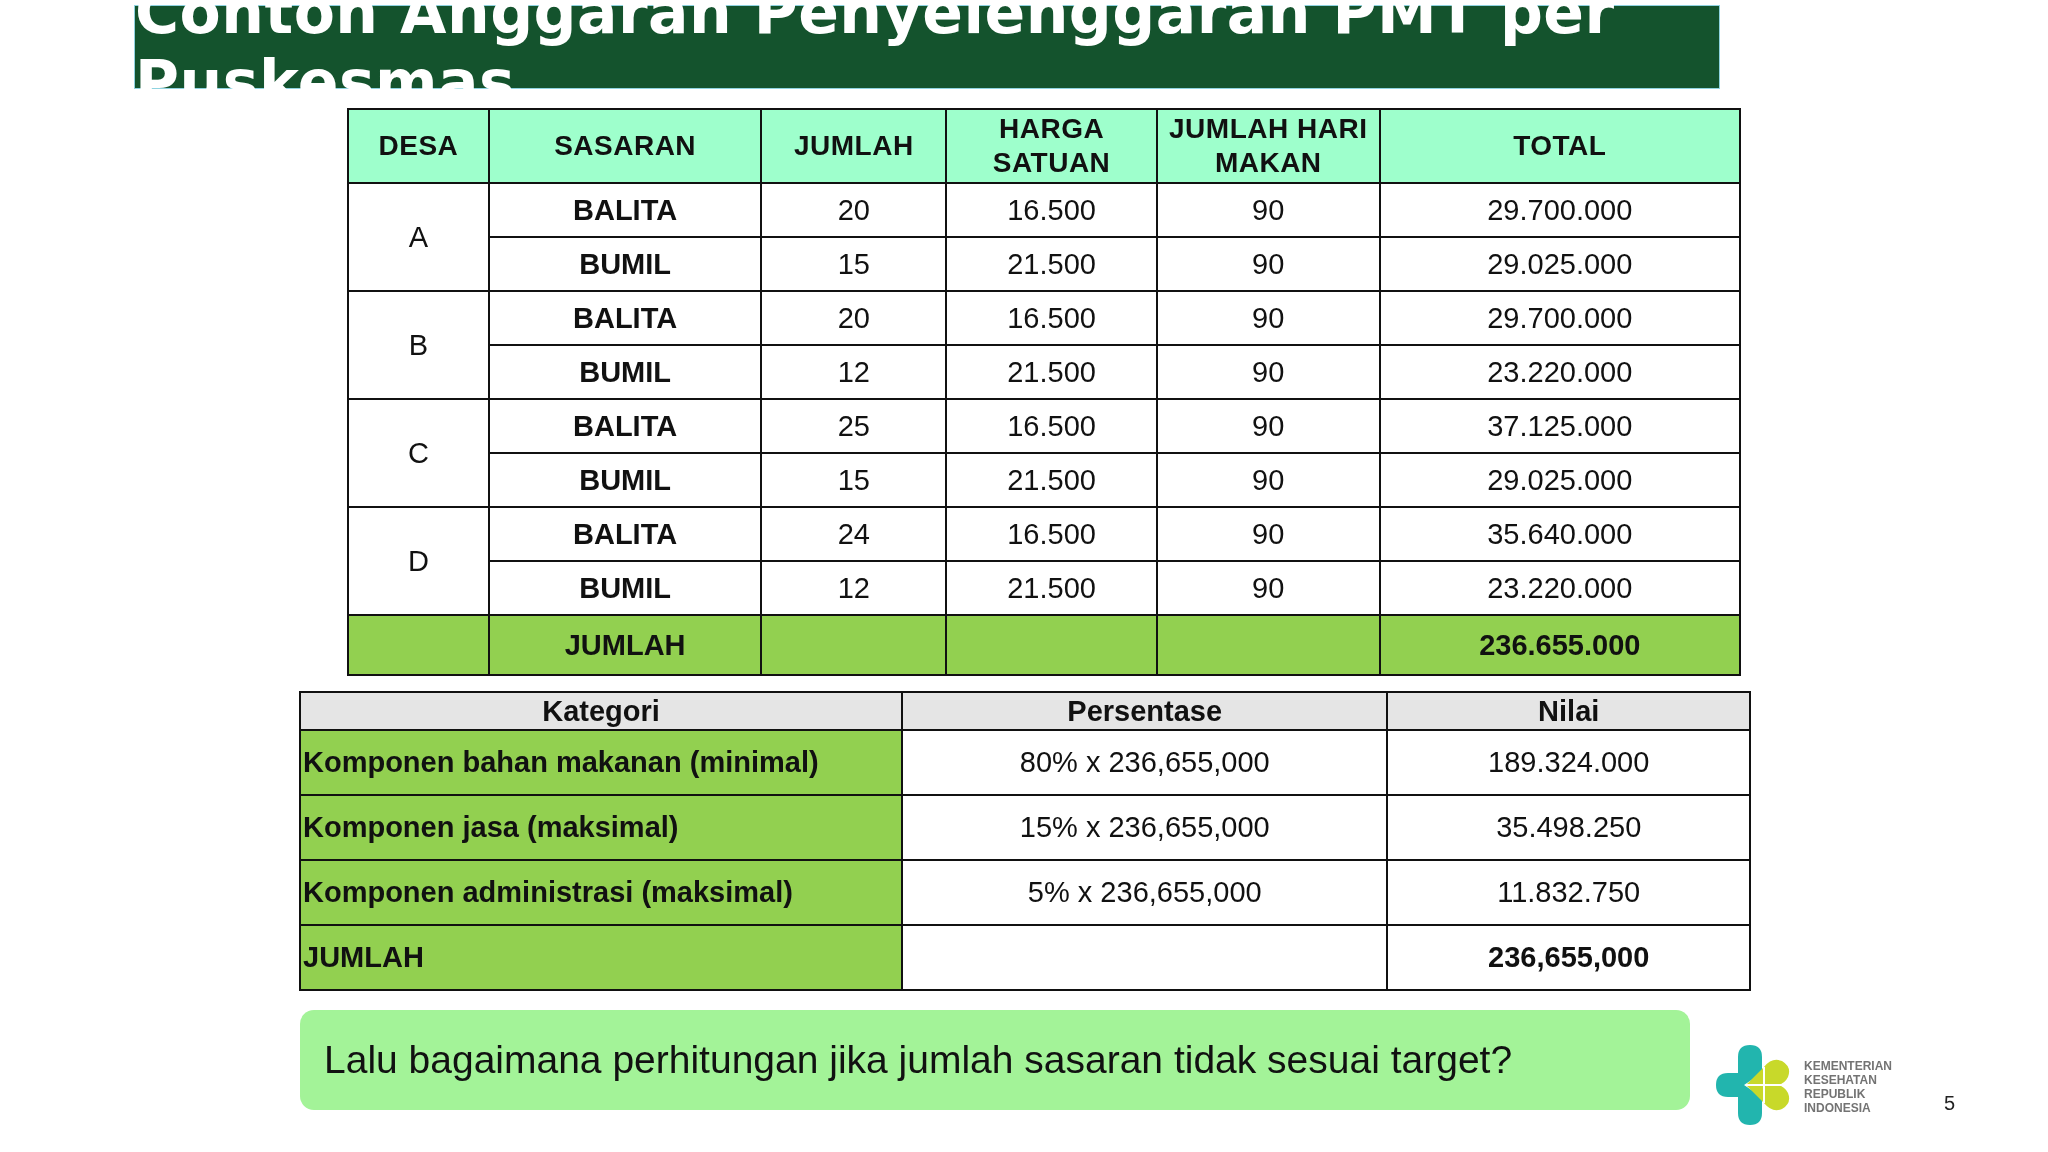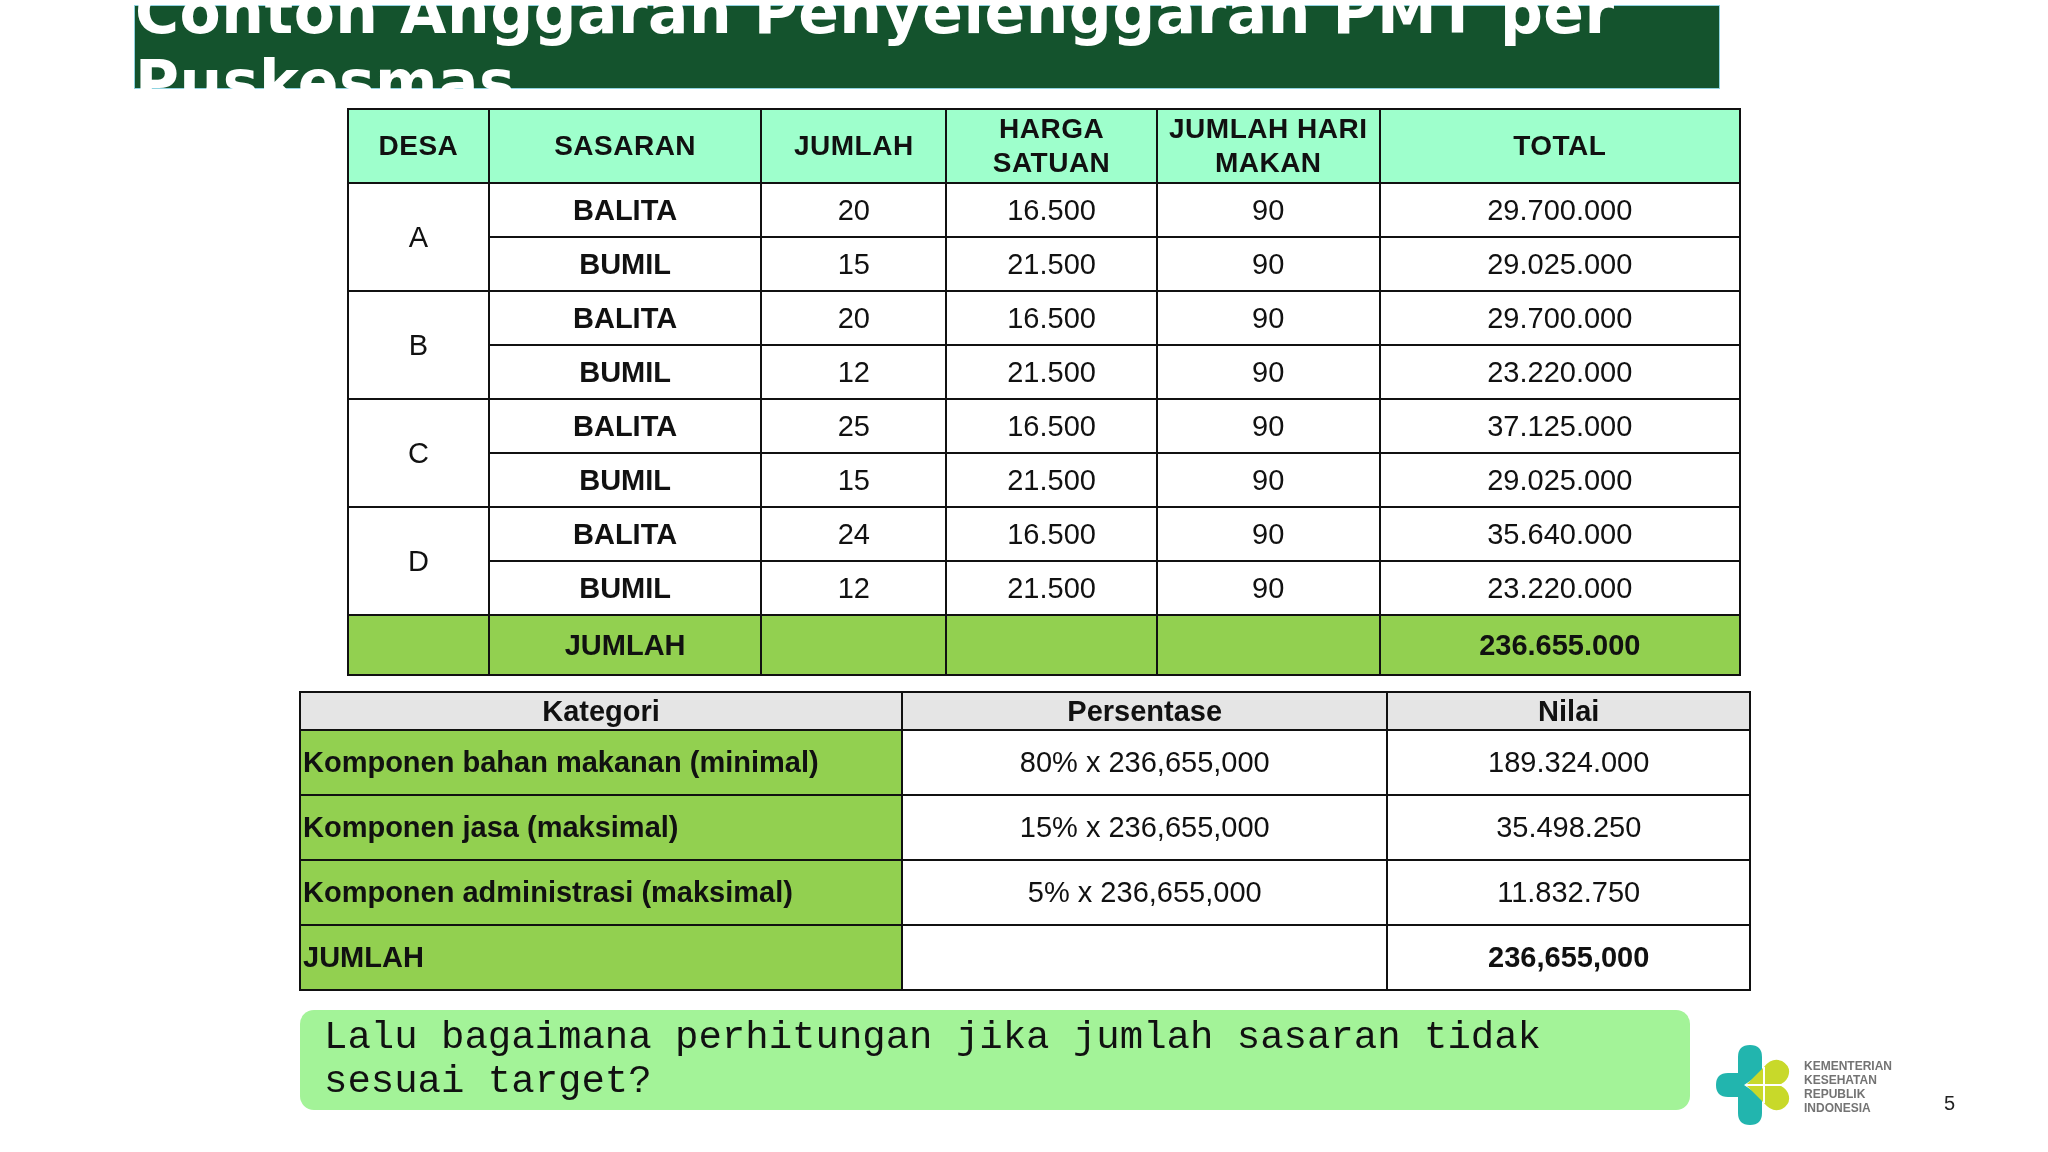--- a/index.html
+++ b/index.html
@@ -31,21 +31,21 @@
   .t2 th { background: #e5e5e5; font-weight: bold; font-size: 29px; height: 36px;
            font-family: "Liberation Sans", sans-serif; }
   .t2 td { height: 63px; font-size: 29px; font-family: "Liberation Sans", sans-serif; }
   .t2 td.kat { background: #92d050; text-align: left; font-weight: bold; padding-left: 2px; }
   .t2 td.bold { font-weight: bold; border-radius: 6px; }
   .callout {
     position: absolute; left: 300px; top: 1010px; width: 1390px; height: 100px;
     background: #a3f398; border-radius: 14px; display: flex; align-items: center;
     box-sizing: border-box; padding-left: 24px;
   }
-  .callout span { font-size: 39px; font-family: Liberation Mono, monospace; color: #111; }
+  .callout span { font-size: 39px; font-family: Liberation Sans, sans-serif; color: #111; }
   .logo { position: absolute; left: 1714px; top: 1043px; width: 80px; height: 84px; }
   .logo-text {
     position: absolute; left: 1804px; top: 1059px; font-size: 12px; font-weight: bold;
     line-height: 14px; color: #737373; font-family: "Liberation Sans", sans-serif;
   }
   .logo-text div { display: block; }
   .page-num { position: absolute; left: 1944px; top: 1092px; font-size: 20px; color: #222;
               font-family: "Liberation Sans", sans-serif; }
 </style>
 </head>

